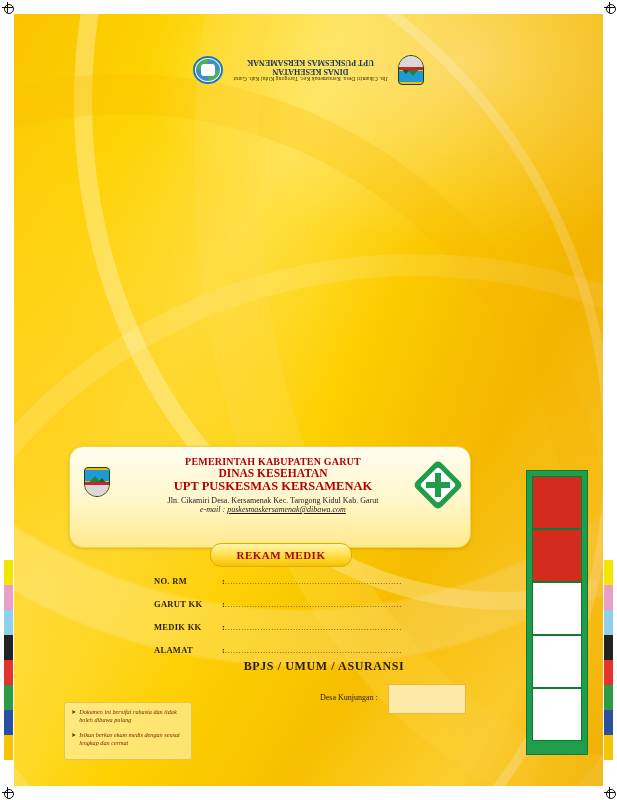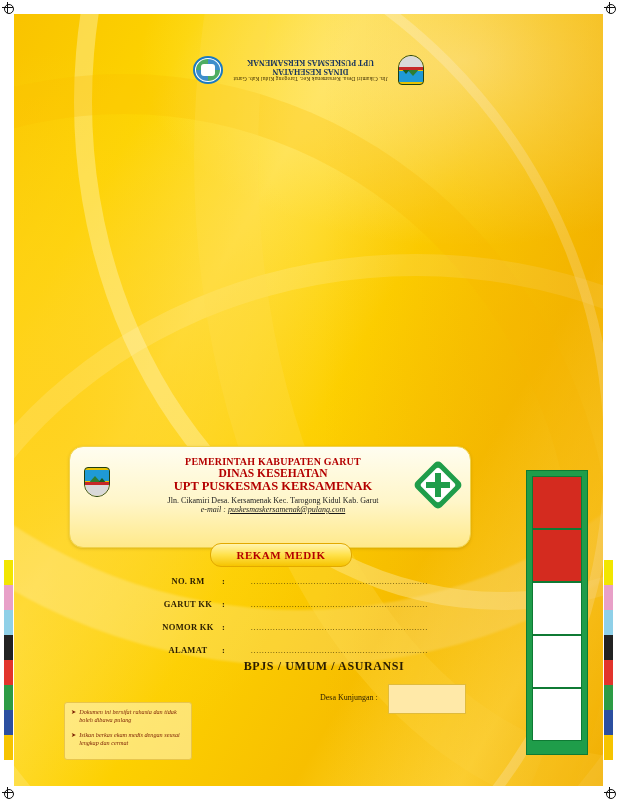--- a/index.html
+++ b/index.html
@@ -78,21 +78,21 @@
   .logo-right .cross-v{position:absolute;left:15px;top:6px;width:6px;height:24px;background:#1f9d4a;}
   .logo-right .cross-h{position:absolute;left:6px;top:15px;width:24px;height:6px;background:#1f9d4a;}
 
   
   .rm-banner{position:absolute;left:196px;top:529px;width:140px;height:22px;border-radius:11px;
      background:linear-gradient(180deg,#fff4b0 0%,#ffe14a 50%,#f6c400 100%);
      border:1px solid #e2a900;display:flex;align-items:center;justify-content:center;}
   .rm-banner span{color:#b40000;font-weight:bold;font-size:11px;letter-spacing:.5px;}
 
   
-  .fields{position:absolute;left:140px;top:562px;width:300px;text-align:center;}
+  .fields{position:absolute;left:140px;top:562px;width:300px;}
   .frow{display:flex;align-items:flex-end;font-size:8.5px;font-weight:bold;color:#2a1d00;margin-bottom:13px;}
   .frow .lbl{width:68px;letter-spacing:.3px;}
   .frow .dots{flex:1;color:#4a3a00;font-weight:normal;font-size:8.5px;letter-spacing:.6px;overflow:hidden;white-space:nowrap;}
 
   .bpjs{position:absolute;left:0;right:0;top:645px;text-align:center;font-weight:bold;font-size:12px;color:#2a1d00;letter-spacing:.6px;padding-left:31px;}
 
   
   .tahun{position:absolute;left:306px;top:679px;font-size:8px;color:#2a1d00;}
   .tahun-box{position:absolute;left:374px;top:670px;width:76px;height:28px;background:#ffe9a8;border:1px solid #e0bb3c;}
 
@@ -194,21 +194,21 @@
             <div class="water"></div>
           </div>
       </div>
       <div class="ptxt">
         <div class="l1">PEMERINTAH KABUPATEN GARUT</div>
         <div class="l2">DINAS KESEHATAN</div>
         <div class="l3">UPT PUSKESMAS KERSAMENAK</div>
         <div class="l4">Jln. Cikamiri Desa. Kersamenak Kec. Tarogong Kidul Kab. Garut</div>
         <div class="l5">
           <span>e-mail :</span>
-          <u>puskesmaskersamenak@pulang.com</u>
+          <u>puskesmaskersamenak@dibawa.com</u>
         </div>
       </div>
       <div class="logo-right">
         <div class="rdiam"></div>
           <div class="rdiam2"></div>
           <div class="cross-v"></div>
           <div class="cross-h"></div>
       </div>
     </div>
 
@@ -221,21 +221,21 @@
         <span class="lbl">NO. RM</span>
         <span class="sep">:</span>
         <span class="dots">.................................................................</span>
       </div>
       <div class="frow">
         <span class="lbl">GARUT KK</span>
         <span class="sep">:</span>
         <span class="dots">.................................................................</span>
       </div>
       <div class="frow">
-        <span class="lbl">NOMOR KK</span>
+        <span class="lbl">MEDIK KK</span>
         <span class="sep">:</span>
         <span class="dots">.................................................................</span>
       </div>
       <div class="frow">
         <span class="lbl">ALAMAT</span>
         <span class="sep">:</span>
         <span class="dots">.................................................................</span>
       </div>
     </div>
 

